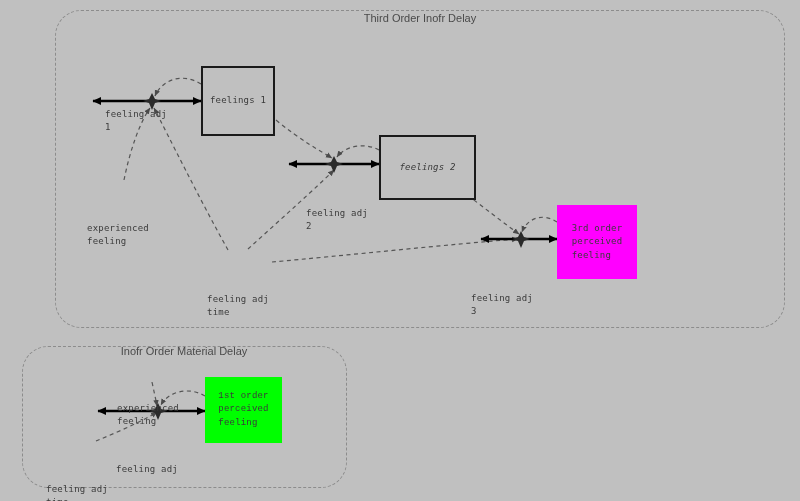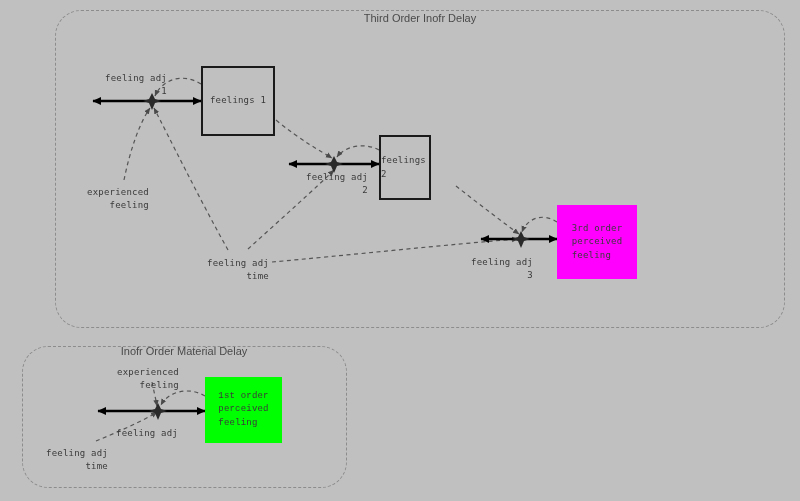--- a/index.html
+++ b/index.html
@@ -65,23 +65,24 @@
     border: none;
     color: #3a3a3a;
   }
   .var-label {
     position: absolute;
     font-family: "DejaVu Sans Mono", monospace;
     font-size: 9px;
     color: #3a3a3a;
     line-height: 1.45;
     white-space: pre;
-    text-align: right;
+    text-align: left;
     transform: translateX(-50%);
     letter-spacing: 0.2px;
+    margin-top: 36px;
   }
 </style>
 </head>
 <body>
 
 <div id="canvas">
 
   <svg class="layer" viewBox="0 0 800 501">
     <defs>
       <marker id="flowarrow" markerWidth="9" markerHeight="9" refX="8" refY="4.5" orient="auto" markerUnits="userSpaceOnUse">
@@ -131,21 +132,21 @@
   <div class="panel" style="left:55px; top:10px; width:730px; height:318px;"></div>
   <div class="panel-title" style="left:420px; top:12px;">Third Order Inofr Delay</div>
 
   <div class="panel" style="left:22px; top:346px; width:325px; height:142px;"></div>
   <div class="panel-title" style="left:184px; top:345px;">Inofr Order Material Delay</div>
 
   <div class="stock" style="left:201px; top:66px; width:74px; height:70px;">
     <span>feelings 1</span>
   </div>
 
-  <div class="stock" style="left:379px; top:135px; width:52px; height:65px;">
+  <div class="stock" style="left:379px; top:135px; width:97px; height:65px;font-style:italic;">
     <span>feelings 2</span>
   </div>
 
   <div class="stock magenta" style="left:557px; top:205px; width:80px; height:74px;">
     <span style="white-space:pre;">3rd order
 perceived
 feeling</span>
   </div>
 
   <div class="stock green" style="left:205px; top:377px; width:77px; height:66px;">

